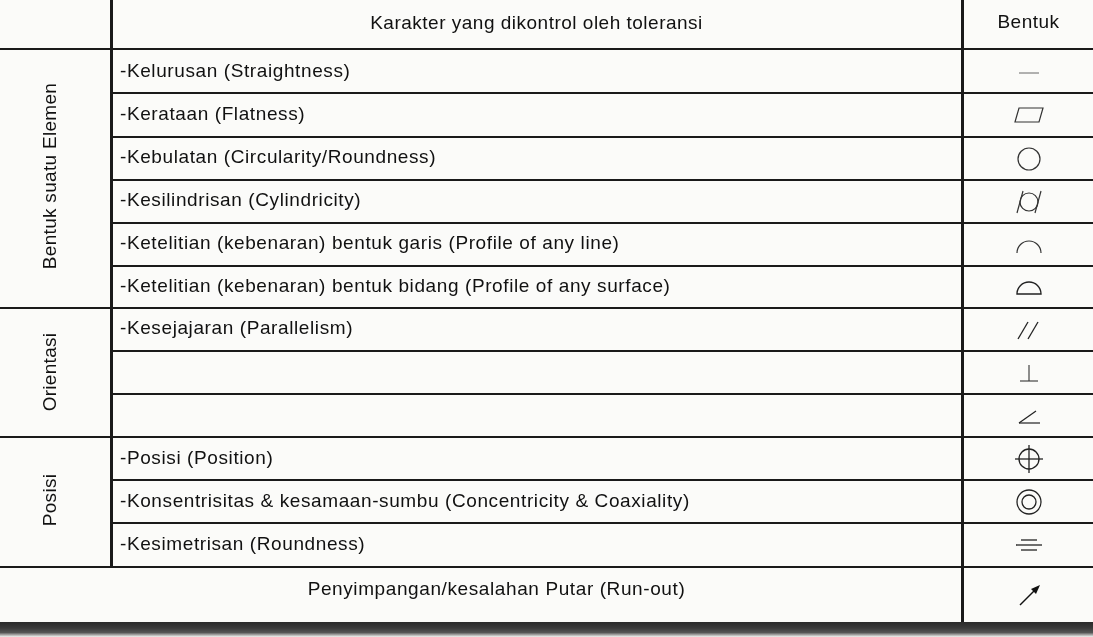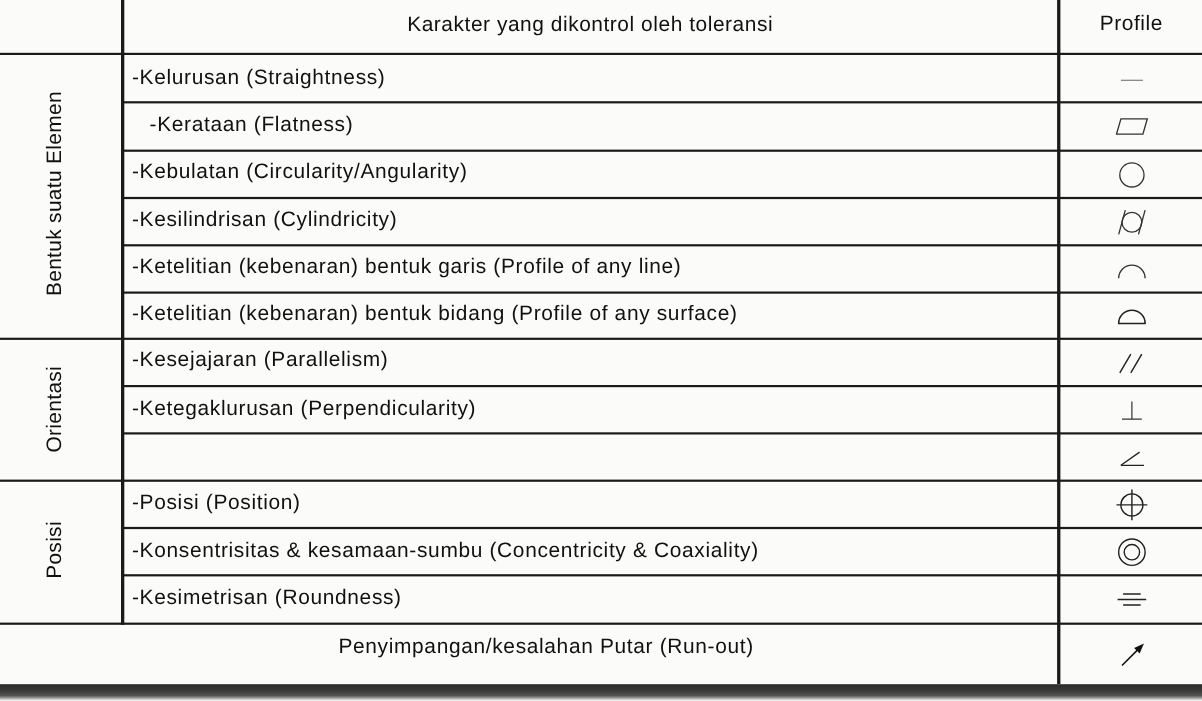--- a/index.html
+++ b/index.html
@@ -49,35 +49,34 @@
   <div class="hline" style="top:393px;left:112px;width:981px;"></div>
   <div class="hline" style="top:436px;width:1093px;"></div>
   <div class="hline" style="top:479px;left:112px;width:981px;"></div>
   <div class="hline" style="top:522px;left:112px;width:981px;"></div>
   <div class="hline" style="top:566px;width:1093px;"></div>
 
   <div class="vline" style="left:110px;height:568px;"></div>
   <div class="vline" style="left:961px;height:622px;"></div>
 
   <div class="cell-text header-text" style="left:112px;width:849px;top:13px;text-align:center;">Karakter yang dikontrol oleh toleransi</div>
-  <div class="cell-text header-text" style="left:964px;width:129px;top:12px;text-align:center;">Profile</div>
+  <div class="cell-text header-text" style="left:964px;width:129px;top:12px;text-align:center;">Bentuk</div>
 
   <div class="group-label" style="left:50px;top:176px;">Bentuk suatu Elemen</div>
   <div class="group-label" style="left:50px;top:372px;">Orientasi</div>
   <div class="group-label" style="left:50px;top:500px;">Posisi</div>
 
   <div class="cell-text" style="left:120px;top:61px;">-Kelurusan (Straightness)</div>
-  <div class="cell-text" style="left:120px;top:104px;margin-left:16px;">-Kerataan (Flatness)</div>
-  <div class="cell-text" style="left:120px;top:147px;">-Kebulatan (Circularity/Angularity)</div>
+  <div class="cell-text" style="left:120px;top:104px;">-Kerataan (Flatness)</div>
+  <div class="cell-text" style="left:120px;top:147px;">-Kebulatan (Circularity/Roundness)</div>
   <div class="cell-text" style="left:120px;top:190px;">-Kesilindrisan (Cylindricity)</div>
   <div class="cell-text" style="left:120px;top:233px;">-Ketelitian (kebenaran) bentuk garis (Profile of any line)</div>
   <div class="cell-text" style="left:120px;top:276px;">-Ketelitian (kebenaran) bentuk bidang (Profile of any surface)</div>
 
   <div class="cell-text" style="left:120px;top:318px;">-Kesejajaran (Parallelism)</div>
-  <div class="cell-text" style="left:120px;top:362px;">-Ketegaklurusan (Perpendicularity)</div>
 
   <div class="cell-text" style="left:120px;top:448px;">-Posisi (Position)</div>
   <div class="cell-text" style="left:120px;top:491px;">-Konsentrisitas &amp; kesamaan-sumbu (Concentricity &amp; Coaxiality)</div>
   <div class="cell-text" style="left:120px;top:534px;">-Kesimetrisan (Roundness)</div>
 
   <div class="cell-text" style="left:16px;width:961px;top:579px;text-align:center;">Penyimpangan/kesalahan Putar (Run-out)</div>
 
   <div class="sym" style="top:50px;height:42px;">
     <svg width="30" height="20" viewBox="0 0 30 20">
         <line x1="5" y1="12" x2="25" y2="12" stroke="#666" stroke-width="1"></line>

